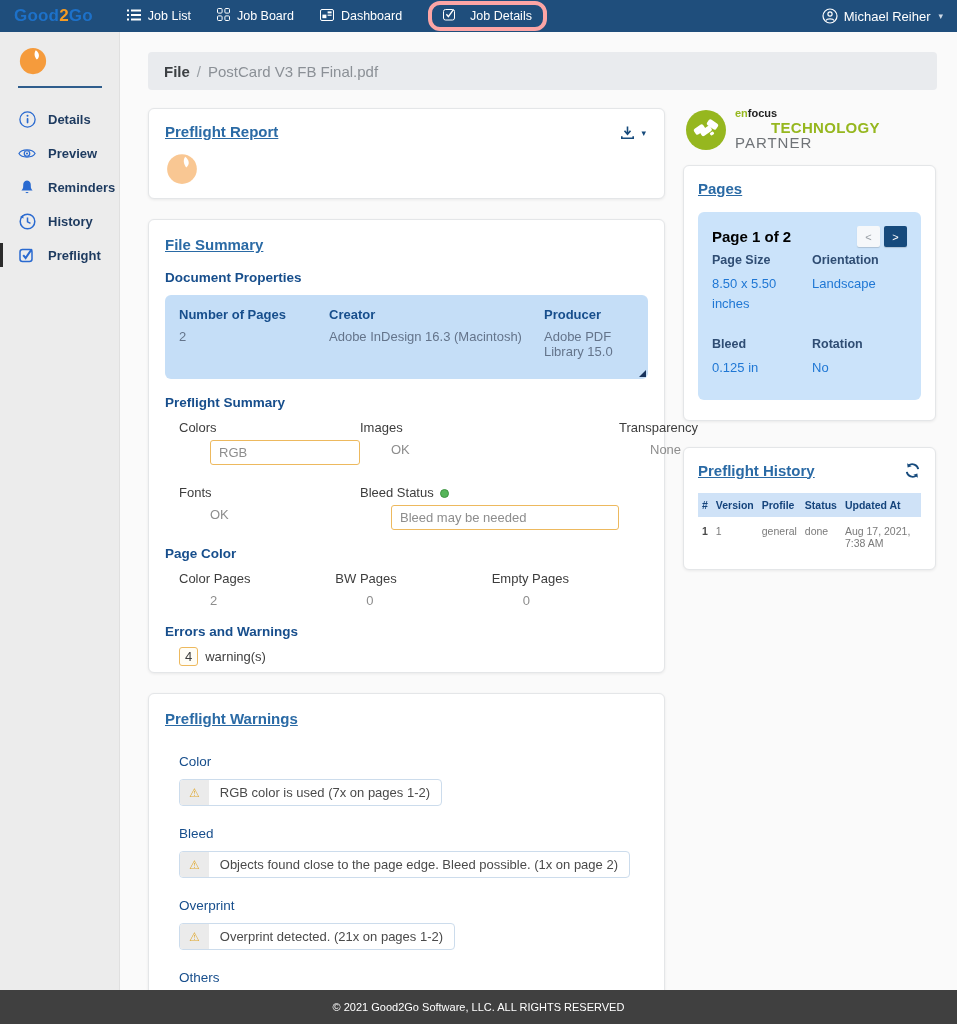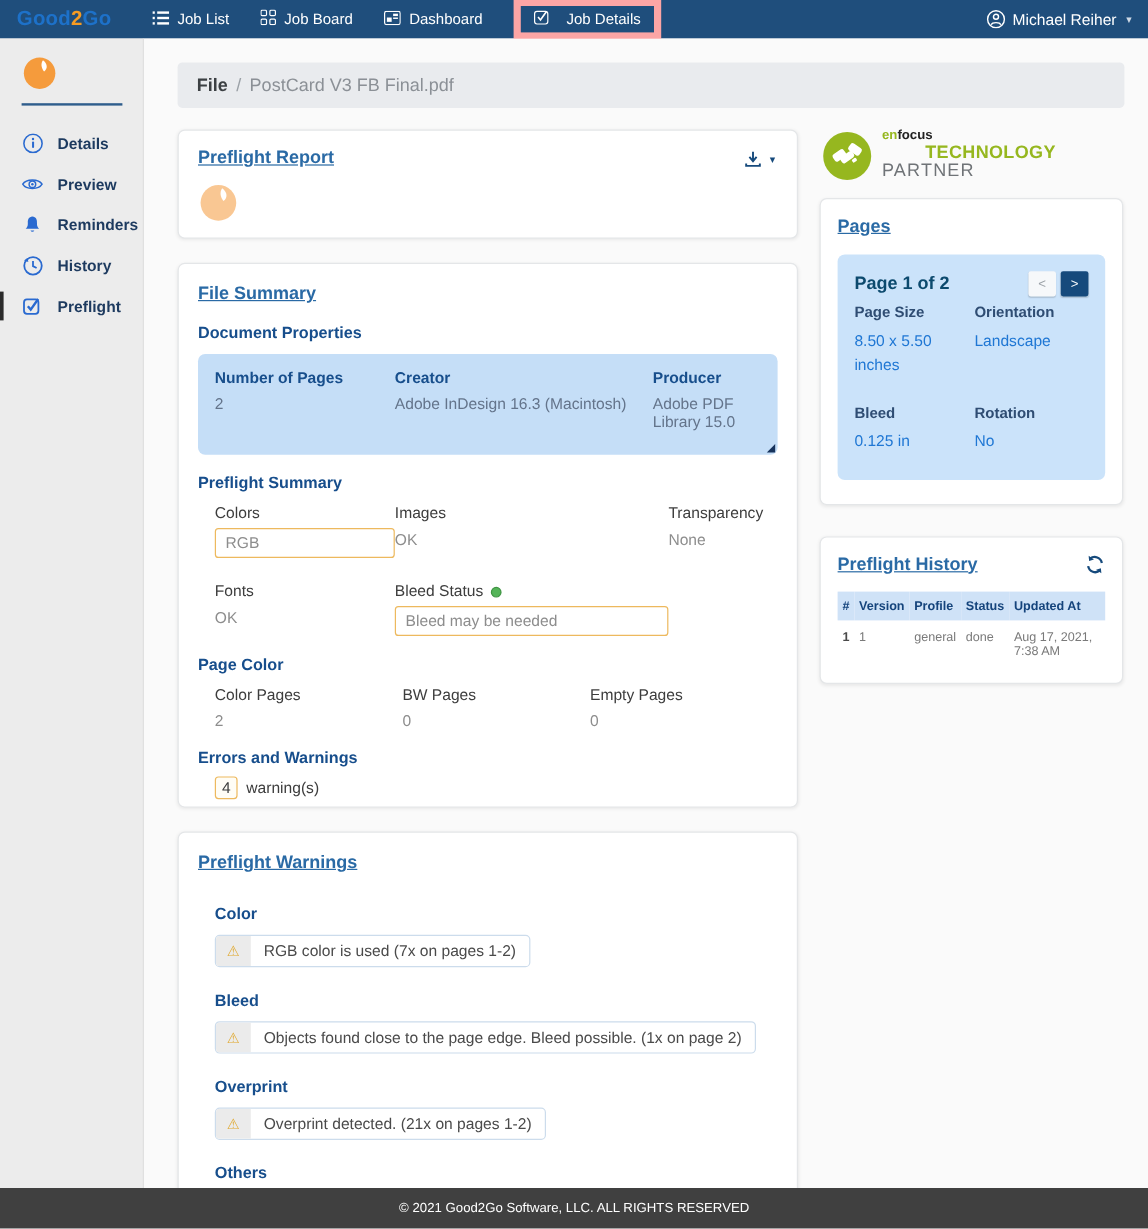--- a/index.html
+++ b/index.html
@@ -7,21 +7,21 @@
   body { font-family:"Liberation Sans", sans-serif; background:#fafafa; }
   .app { width:957px; height:1024px; display:flex; flex-direction:column; overflow:hidden; background:#fafafa; }
 
   
   .navbar { height:32px; background:#1f4e7c; display:flex; align-items:center; padding:0 14px; flex:0 0 auto; }
   .brand { font-weight:800; font-size:17px; letter-spacing:.2px; cursor:pointer; margin-right:34px; }
   .brand .b1 { color:#1d71c9; }
   .brand .b2 { color:#f59b23; }
   .nav-items { display:flex; align-items:center; gap:26px; }
   .nav-item { display:flex; align-items:center; gap:7px; color:#fff; font-size:12.5px; cursor:pointer; }
-  .nav-item.outlined { border:6px solid #fca5a5; border-radius:0; padding:3px 11px;gap:14px; }
+  .nav-item.outlined { border:4px solid #fca5a5; border-radius:12px; padding:3px 11px;gap:14px; }
   .nav-spacer { flex:1; }
   .nav-user { display:flex; align-items:center; gap:6px; color:#fff; font-size:13px; cursor:pointer; }
   .caret { font-size:9px; color:#cdd9e5; margin-left:2px; }
 
   
   .frame { flex:1; display:flex; overflow:hidden; }
   .sidebar { width:120px; background:#ececec; border-right:1px solid #e0e0e0; padding:12px 0 0 18px; flex:0 0 auto; }
   .side-logo { width:30px; height:30px; margin:2px 0 10px 0; }
   .side-divider { height:2px; background:#2f5d8c; width:84px; margin-bottom:22px; }
   .side-item { display:flex; align-items:center; gap:12px; margin-bottom:16px; cursor:pointer; position:relative; }
@@ -50,48 +50,48 @@
 
   
   .summary-card { margin-top:20px; padding:16px 16px 6px; }
   h4.sec { color:#174e8c; font-size:13.5px; margin:16px 0 10px; }
   .doc-props { background:#c5def7; border-radius:6px; padding:12px 14px 20px; display:grid; grid-template-columns:150px 215px 1fr; position:relative; }
   .dp-label { color:#174e8c; font-size:13px; font-weight:700; }
   .dp-value { color:#64748b; font-size:13px; margin-top:7px; }
   .dp-corner { position:absolute; right:2px; bottom:2px; width:0; height:0; border-left:7px solid transparent; border-bottom:7px solid #17335c; }
   .grid3 { display:grid; grid-template-columns:1fr 1fr 1fr; row-gap:20px; padding-left:14px; }
   .f-label { color:#3d3d3d; font-size:13px; }
-  .f-value { color:#8d8d8d; font-size:13px; margin-top:7px; }
+  .f-value { color:#8d8d8d; font-size:13px; margin-top:7px;margin-left:31px; }
   .f-value.boxed { border:1px solid #edb95e; border-radius:3px; padding:4px 8px; width:150px; margin-top:5px; }
   .dot-green { display:inline-block; width:9px; height:9px; border-radius:50%; background:#55b559; border:1px solid #3f9443; vertical-align:-1px; margin-left:6px; }
   .err-row { padding-left:14px; margin-top:4px; display:flex; align-items:center; gap:7px; }
   .count-badge { border:1px solid #edb95e; border-radius:3px; padding:1px 5px; font-size:13px; color:#3d3d3d; background:#fffdf6; }
   .err-txt { font-size:13px; color:#3d3d3d; }
 
   
   .warnings-card { margin-top:20px; padding:16px 16px 28px; }
   .w-group { margin-top:20px; padding-left:14px; }
   .w-group:first-of-type { margin-top:26px; }
-  .g-label { color:#174e8c; font-size:13.5px; font-weight:700; }
+  .g-label { color:#174e8c; font-size:13.5px; font-weight:400; }
   .w-item { display:inline-flex; align-items:stretch; border:1px solid #ccdcec; border-radius:4px; overflow:hidden; margin-top:10px; background:#fff; }
   .w-ic { background:#ebebeb; padding:4px 9px; display:flex; align-items:center; color:#e0a82e; font-size:12px; }
   .w-msg { padding:5px 11px; font-size:13px; color:#4a4a4a; }
 
   
   .partner { display:flex; align-items:center; gap:8px; margin:0 0 14px 2px; }
   .partner-txt { line-height:1.05; }
   .pt-en { font-size:11px; font-weight:800; }
   .pt-en .g { color:#96b71f; } .pt-en .k { color:#222; }
   .pt-tech { font-size:15px; font-weight:800; color:#96b71f; letter-spacing:.3px;margin-left:36px; }
   .pt-partner { font-size:15px; color:#6f7377; letter-spacing:1px; }
 
   .pages-card { padding:14px 14px 20px; }
   .pages-panel { margin-top:14px; background:#cbe3fa; border-radius:6px; padding:14px 14px 22px; }
   .pp-head { display:flex; align-items:center; justify-content:space-between; }
-  .pp-title { color:#0c4a6e; font-size:15px; font-weight:700; }
+  .pp-title { color:#000000; font-size:15px; font-weight:700; }
   .pager { display:flex; gap:4px; }
   .pg-btn { width:23px; height:21px; border:none; border-radius:2px; font-size:11px; cursor:pointer; box-shadow:0 1px 1px rgba(0,0,0,.15); }
   .pg-prev { background:#f6f8fa; color:#9aa0a6; }
   .pg-next { background:#164a7c; color:#fff; }
   .pp-grid { display:grid; grid-template-columns:1fr 1fr; row-gap:24px; margin-top:6px; }
   .pp-label { color:#2f4d73; font-size:12.5px; font-weight:700; }
   .pp-value { color:#1f77d4; font-size:13px; margin-top:7px; width:100px; line-height:1.5; }
 
   .history-card { margin-top:26px; padding:14px 14px 20px; }
   .hist-head { display:flex; align-items:center; justify-content:space-between; }

